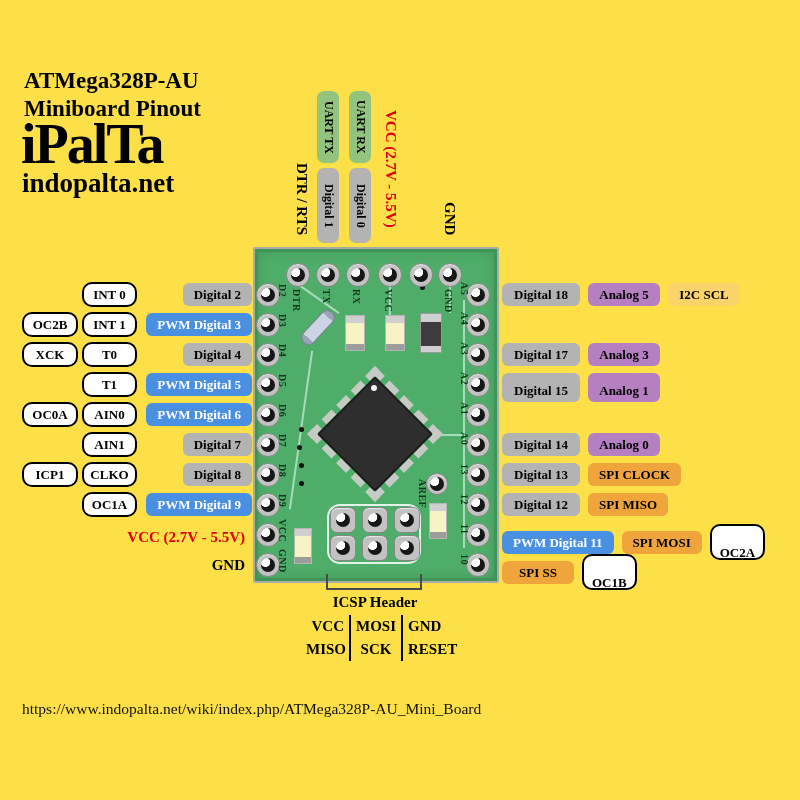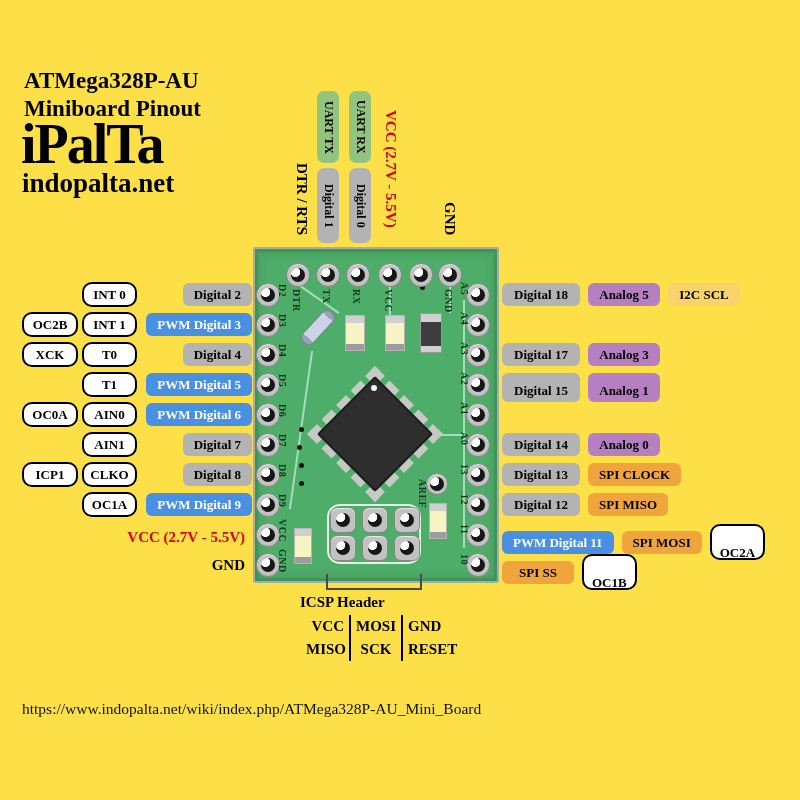--- a/index.html
+++ b/index.html
@@ -67,21 +67,21 @@
   .cap { position:absolute; left:420px; top:313px; width:22px; height:40px; border:1px solid #999; z-index:5;
          background:linear-gradient(180deg,#d0d0d0 0 8px,#3c3c3c 8px 32px,#d0d0d0 32px); }
   .icsp-outline { position:absolute; left:327px; top:504px; width:94px; height:60px;
                   border:2px solid rgba(255,255,255,.85); border-radius:13px; z-index:2; }
 
   
   .blabel { position:absolute; right:555px; font-weight:bold; font-size:15px; white-space:nowrap; }
   .red { color:#dd0000; }
   .bracket { position:absolute; left:326px; top:574px; width:96px; height:16px;
              border-left:2px solid #4a4a4a; border-right:2px solid #4a4a4a; border-bottom:2px solid #4a4a4a; }
-  .icsp-title { position:absolute; left:300px; top:594px; width:150px; 
+  .icsp-title { position:absolute; left:300px; top:594px; width:150px; text-align:center;
                 font-weight:bold; font-size:15px; }
   .icsp-table { position:absolute; left:301px; top:615px; display:grid;
                 grid-template-columns:48px 54px 50px; grid-auto-rows:23px;
                 font-weight:bold; font-size:15px; }
   .icsp-table .cell { line-height:23px; padding:0 5px; }
   .cell.mid { border-left:2px solid #000; border-right:2px solid #000; text-align:center; }
   .cell.r { text-align:right; }
   .footer-url { position:absolute; left:22px; top:700px; font-size:15.5px; color:#111; }
 </style>
 </head>

